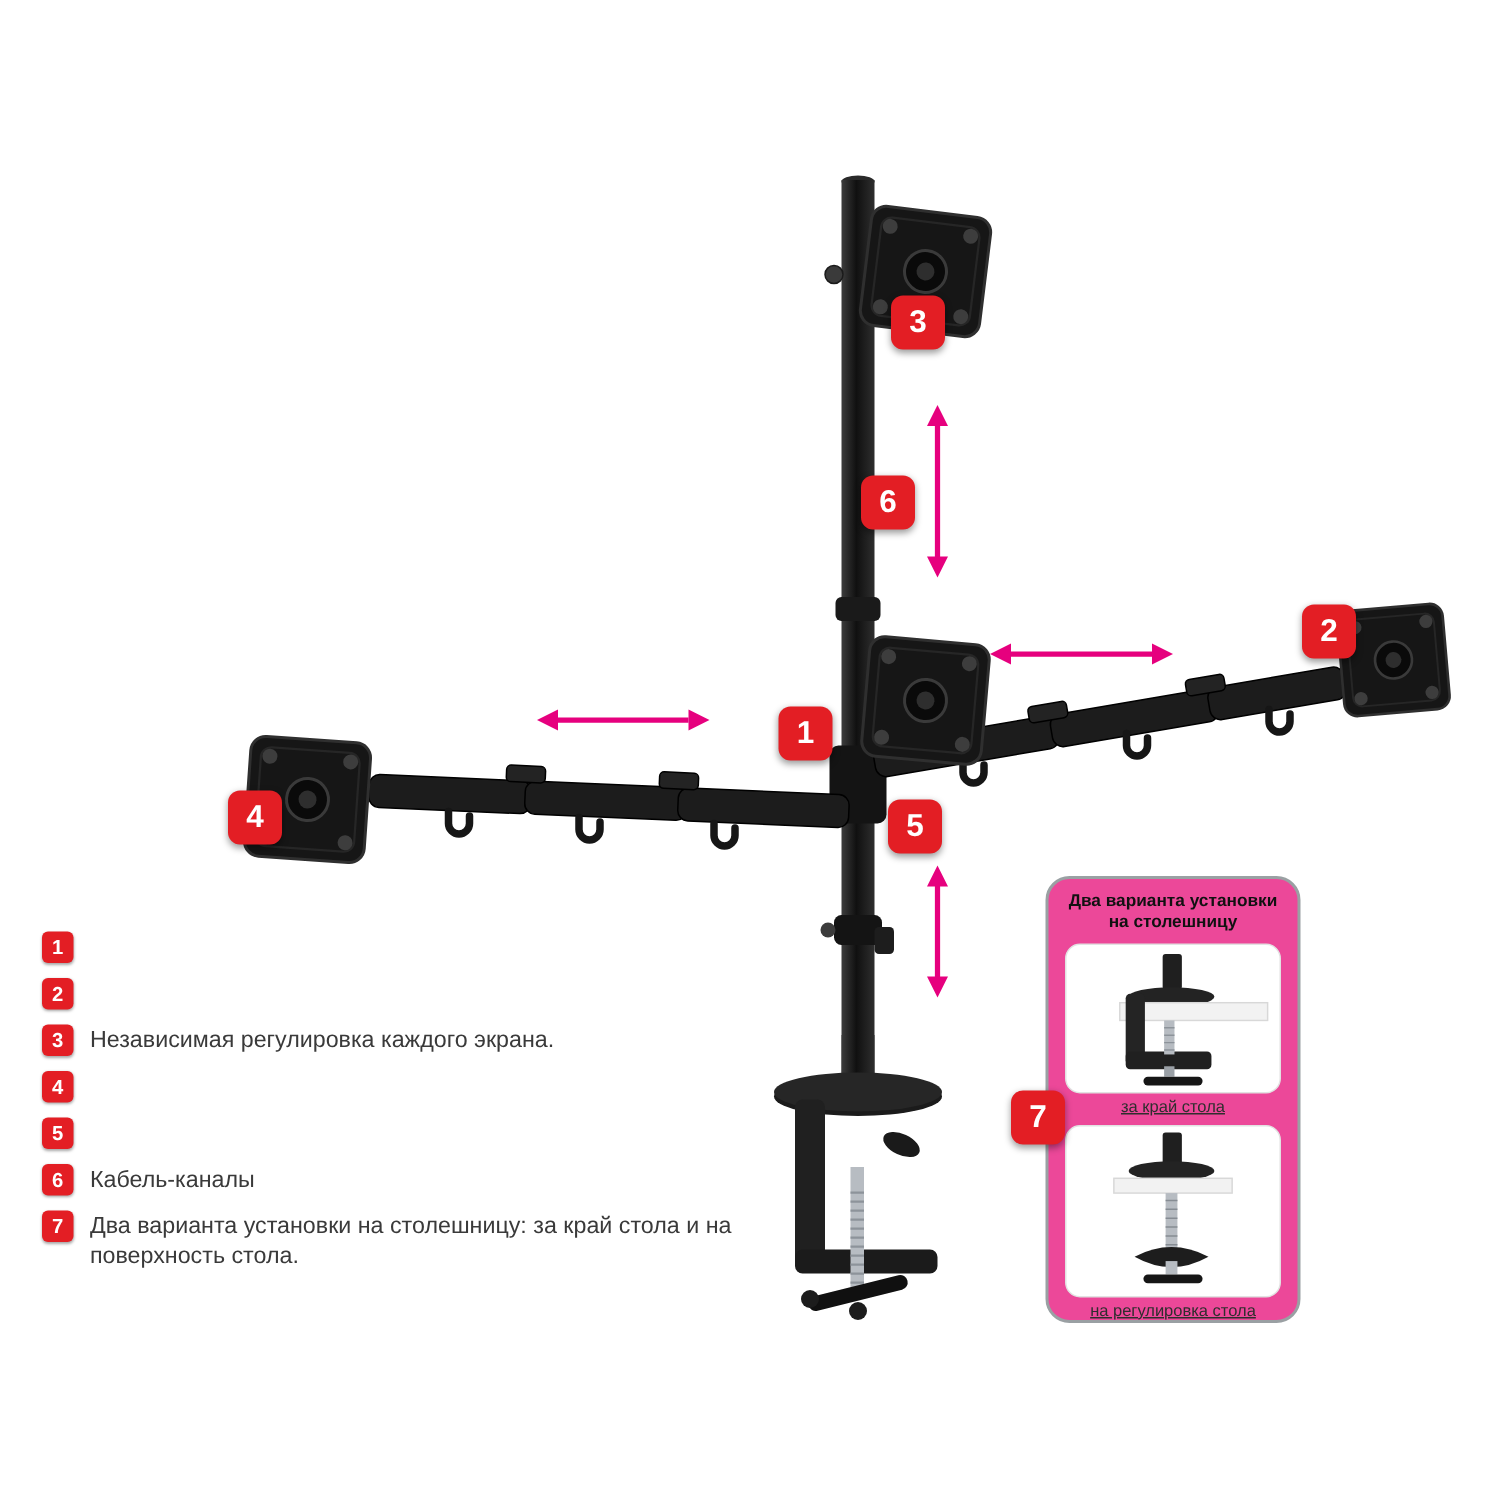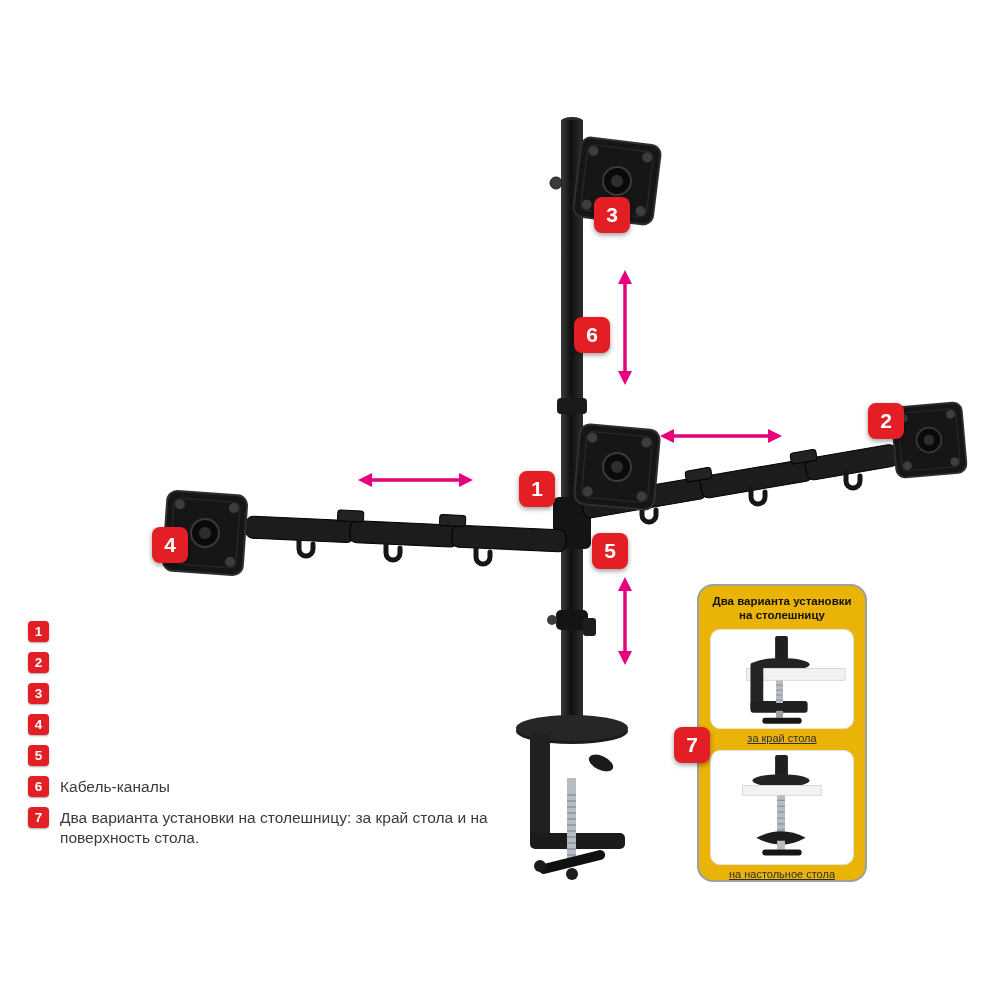--- a/index.html
+++ b/index.html
@@ -28,21 +28,21 @@
   .feature { display:flex; align-items:flex-start; }
   .fnum { width:21px; height:21px; flex:0 0 21px; margin-right:11px;
     background:var(--badge-red,#e31e24); color:#fff; border-radius:4px;
     font-size:13.5px; font-weight:bold;
     display:flex; align-items:center; justify-content:center;
     box-shadow:0 1px 2px rgba(0,0,0,.35); }
   .ftext { font-size:15.5px; color:var(--text,#3a3a3a); line-height:1.27;
     max-width:460px; padding-top:1px; }
 
   .panel { position:absolute; left:697px; top:584px; width:170px; height:298px;
-    border:2px solid var(--panel-border,#9aa0a3); border-radius:16px; background:#eab308;
+    border:2px solid var(--panel-border,#9aa0a3); border-radius:16px; background:#ec4899;
     display:flex; flex-direction:column; align-items:center; padding:8px 6px 6px; }
   .panel-title { font-size:11.5px; font-weight:bold; color:#111; text-align:center;
     line-height:1.25; max-width:150px; }
   .opt-frame { border:1px solid #e2e2e2; border-radius:10px; background:#fff;
     margin-top:6px; padding:2px; }
   .opt-img { display:block; width:138px; }
   .caption { font-size:11px; color:#2e2e2e; text-align:center; margin-top:3px;text-decoration:underline; }
 </style>
 </head>
 <body>
@@ -187,20 +187,21 @@
 
   <div class="features">
     <div class="feature">
       <span class="fnum">1</span>
     </div>
     <div class="feature">
       <span class="fnum">2</span>
     </div>
     <div class="feature">
       <span class="fnum">3</span>
+      <span class="ftext">Независимая регулировка каждого экрана.</span>
     </div>
     <div class="feature">
       <span class="fnum">4</span>
     </div>
     <div class="feature">
       <span class="fnum">5</span>
     </div>
     <div class="feature">
       <span class="fnum">6</span>
       <span class="ftext">Кабель-каналы</span>
@@ -234,18 +235,18 @@
         <rect x="63" y="2" width="13" height="22" rx="2" fill="#1f1f1f"></rect>
         <ellipse cx="69" cy="28" rx="29" ry="6.5" fill="#232323"></ellipse>
         <rect x="30" y="33" width="80" height="10" fill="#f2f2f2" stroke="#d8d8d8"></rect>
         <rect x="65" y="43" width="8" height="42" fill="#b7bcc2"></rect>
         <path d="M65 48h8M65 54h8M65 60h8M65 66h8M65 72h8M65 78h8" stroke="#868c93" stroke-width="1"></path>
         <path d="M44 86 q25 -13 50 0 q-25 14 -50 0 z" fill="#1d1d1d"></path>
         <rect x="65" y="89" width="8" height="9" fill="#b7bcc2"></rect>
         <rect x="50" y="98" width="40" height="6" rx="3" fill="#161616"></rect>
       </svg>
     </div>
-    <div class="caption">на настольное стола</div>
+    <div class="caption">на регулировка стола</div>
   </div>
 
   <div class="badge b7">7</div>
 
 </div>
 
 </body></html>

